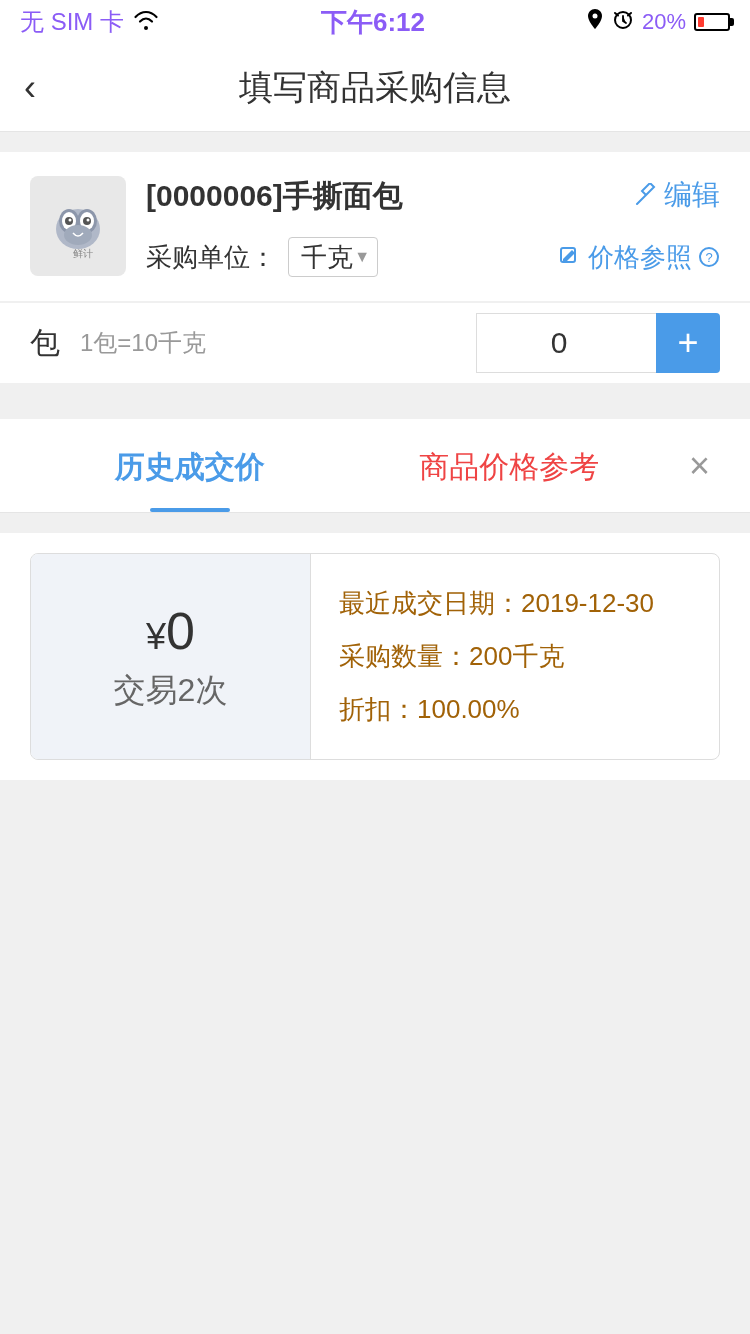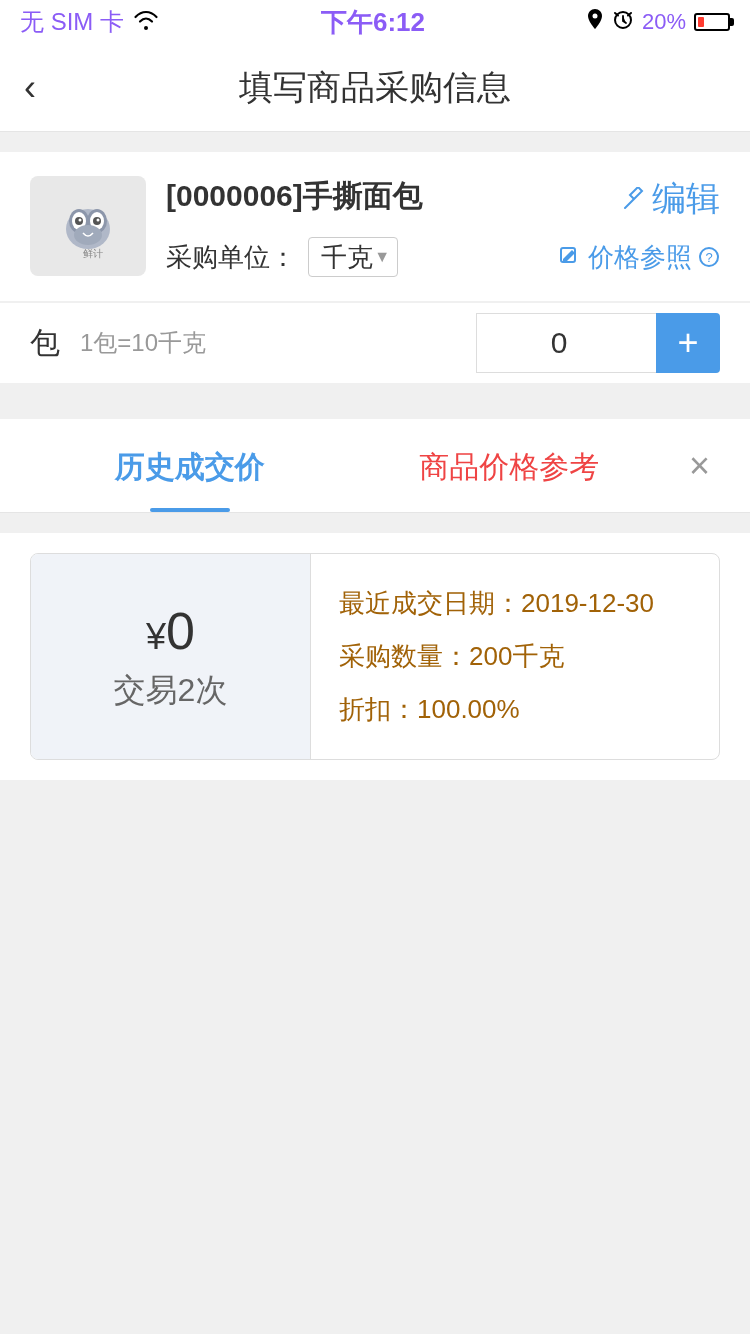--- a/index.html
+++ b/index.html
@@ -88,21 +88,21 @@
     .product-card {
       background: #fff;
       padding: 24px 30px;
       margin-top: 20px;
       display: flex;
       align-items: flex-start;
       gap: 20px;
       position: relative;
     }
     .product-thumbnail {
-      width: 116px;
+      width: 96px;
       height: 100px;
       background: #e8e8e8;
       border-radius: 8px;
       display: flex;
       align-items: center;
       justify-content: center;
       flex-shrink: 0;
       overflow: hidden;
     }
     .product-info {
@@ -151,21 +151,21 @@
       display: flex;
       align-items: center;
       gap: 6px;
       cursor: pointer;
     }
     .edit-btn {
       position: absolute;
       top: 24px;
       right: 30px;
       color: #4a9be8;
-      font-size: 34px;
+      font-size: 28px;
       display: flex;
       align-items: center;
       gap: 6px;
       cursor: pointer;
     }
 
     
     .quantity-row {
       background: #fff;
       margin-top: 2px;

